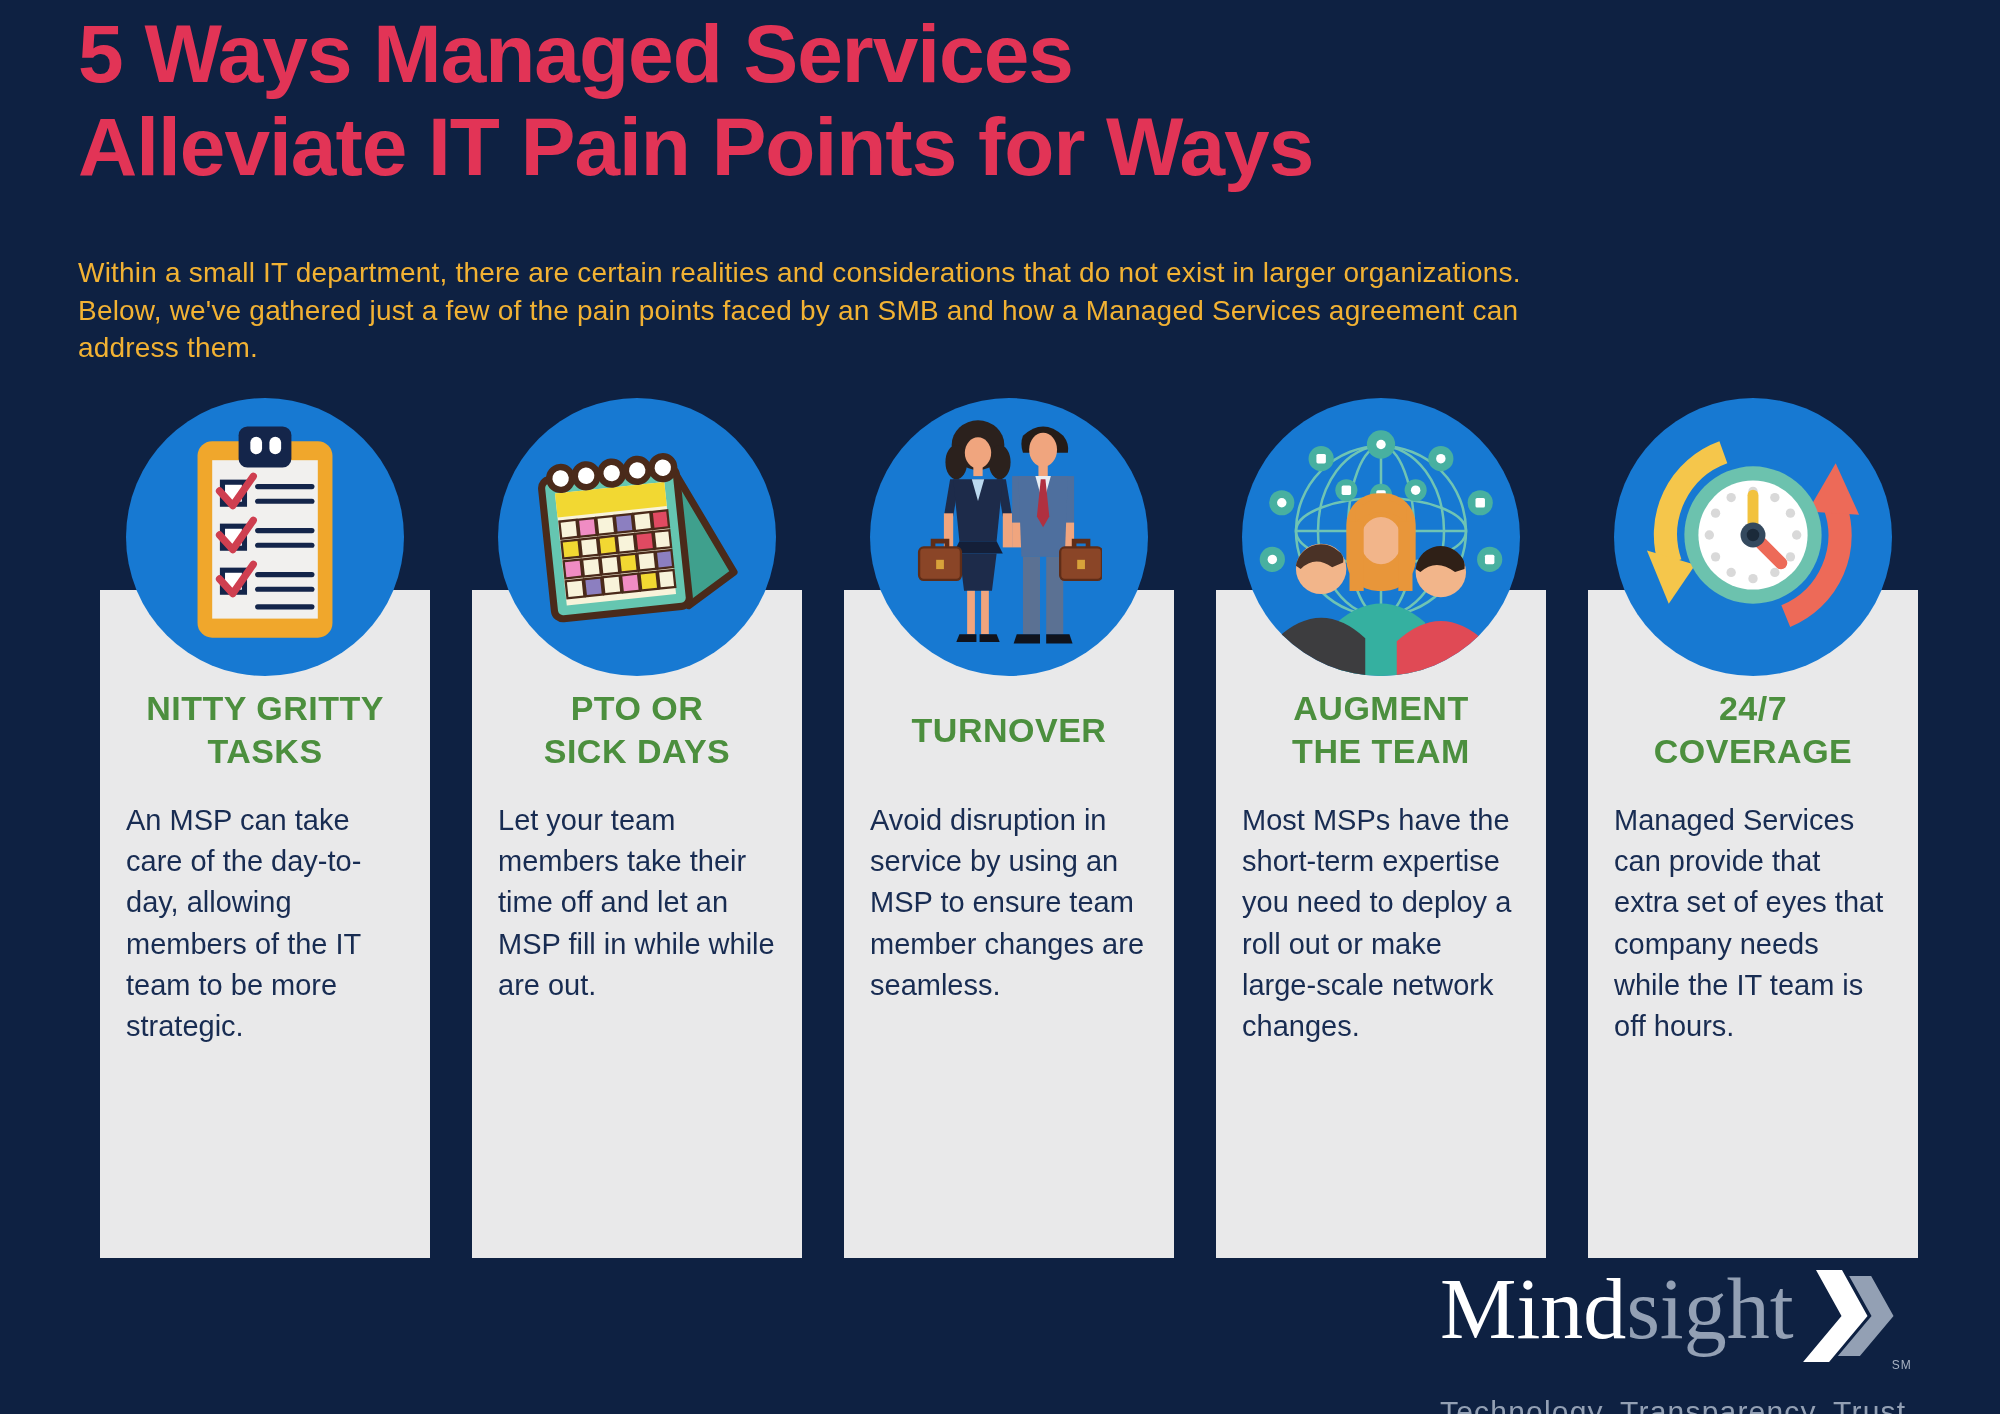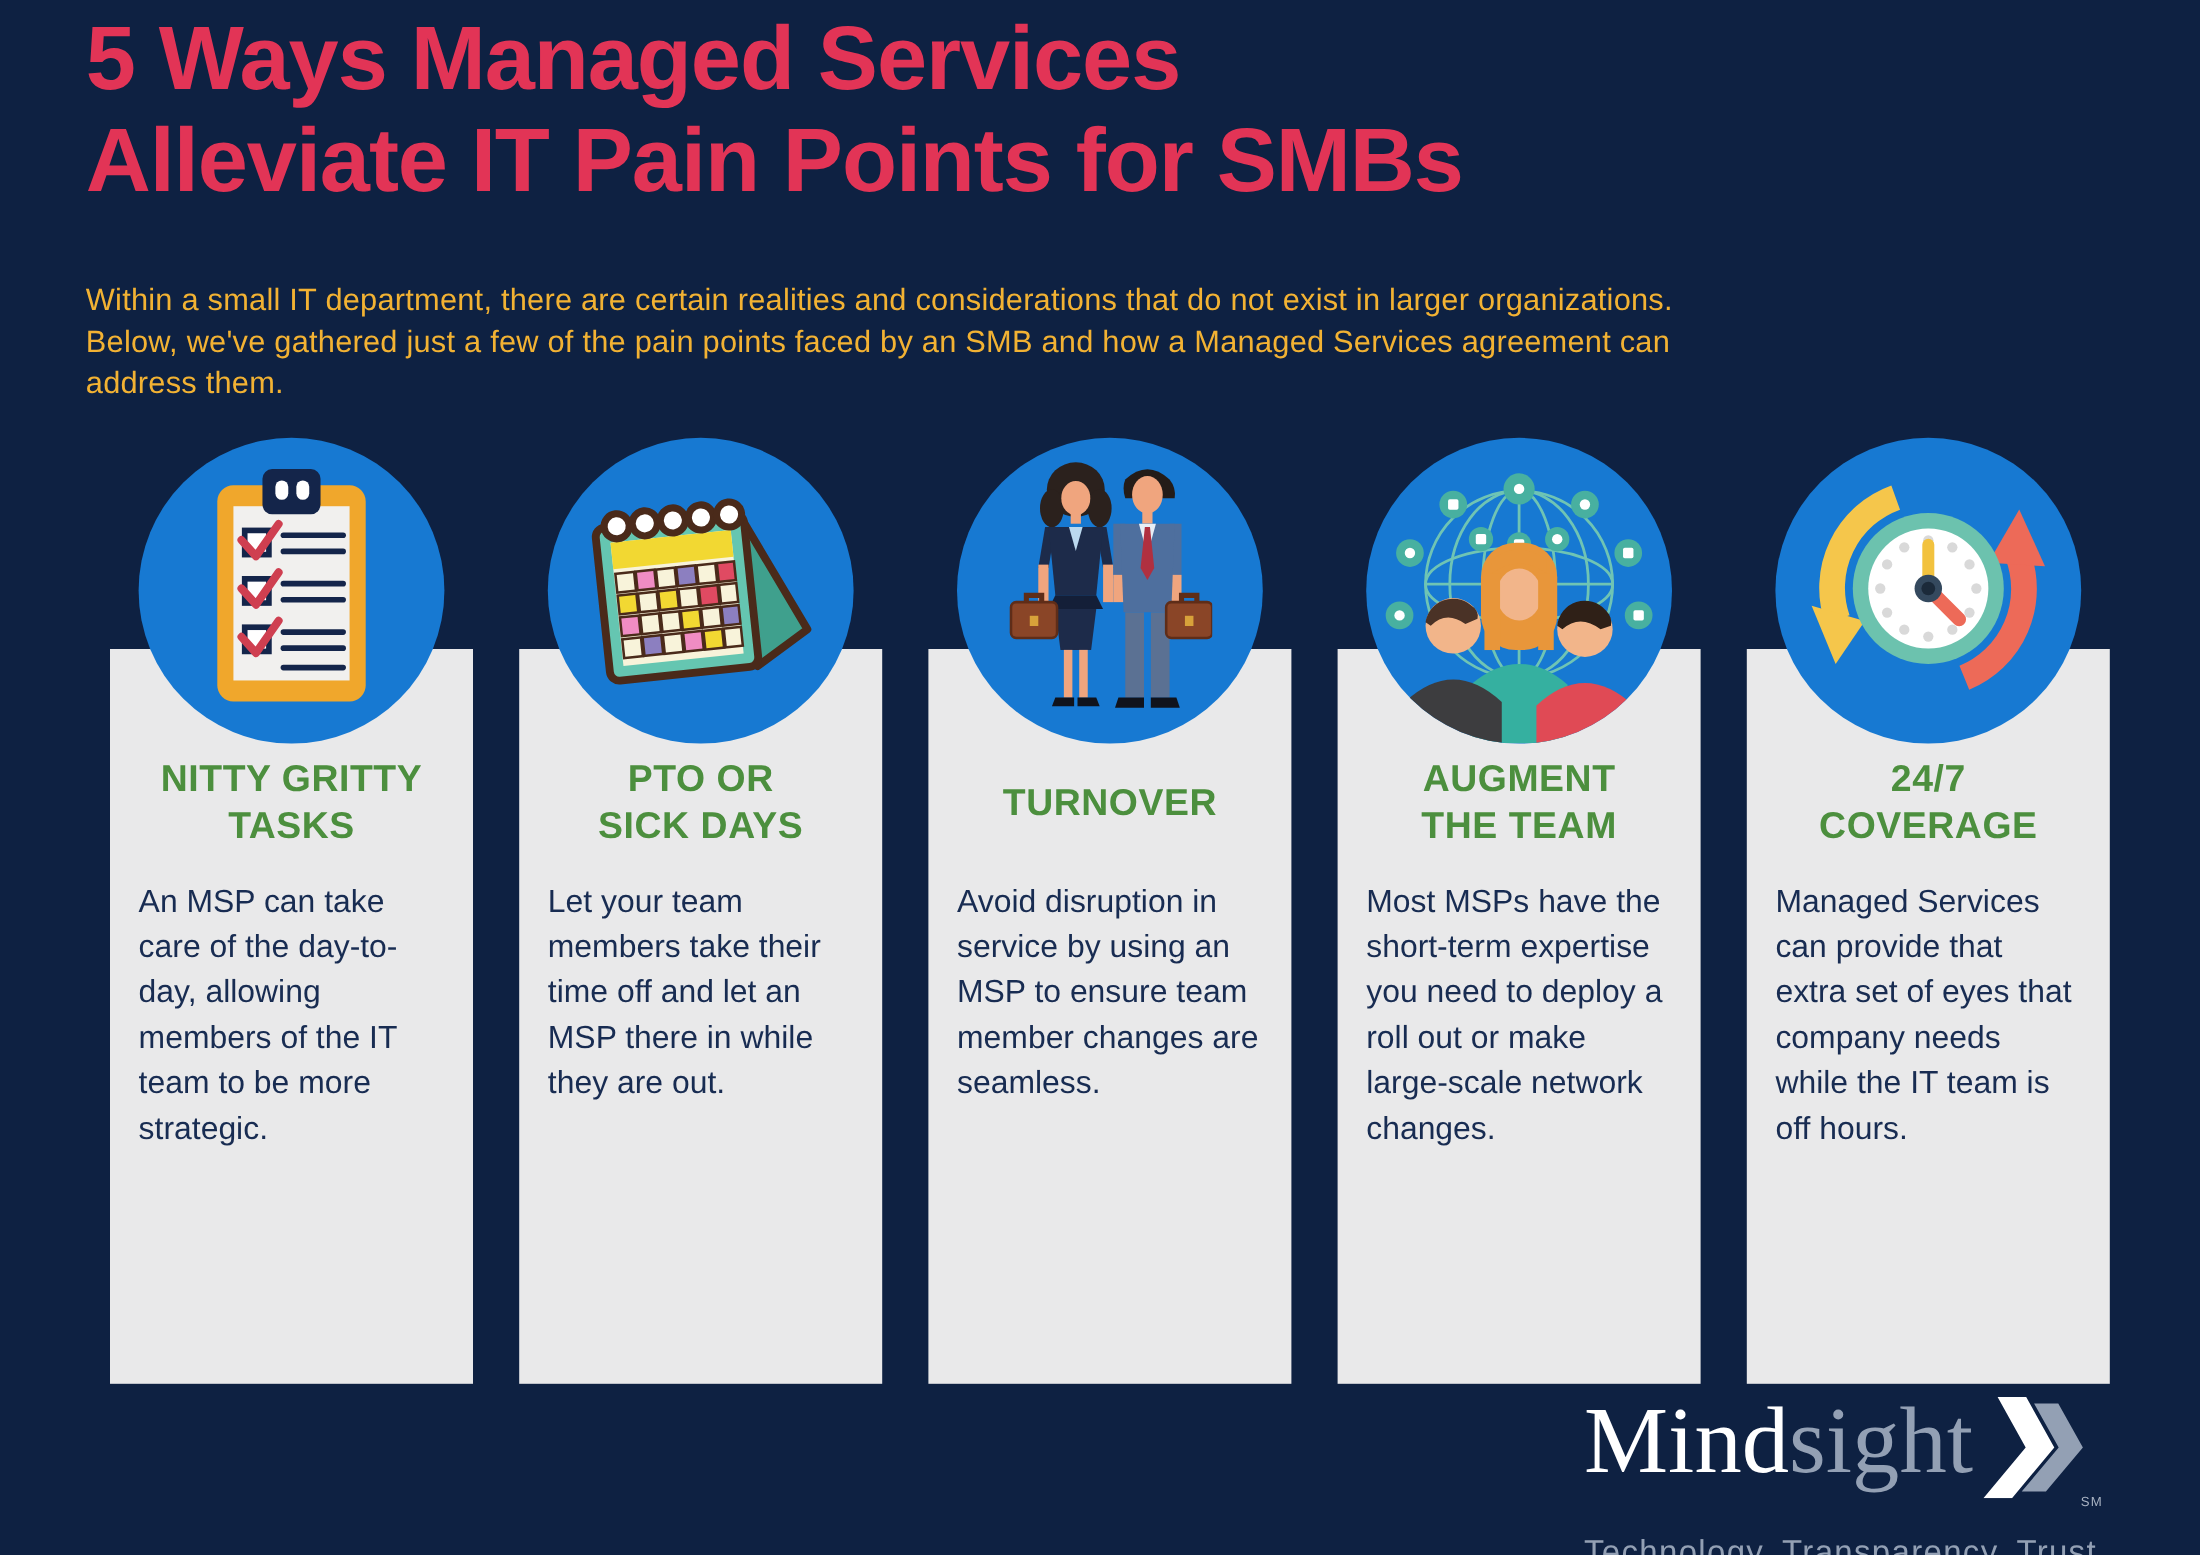--- a/index.html
+++ b/index.html
@@ -49,21 +49,21 @@
   .logo-sm { position:absolute; right:-6px; bottom:-10px; font-size:12px; color:#a8b2c2; letter-spacing:1px; }
   .tagline { margin-top:33px; color:#93a0b4; font-size:30px; letter-spacing:1.2px; }
 </style>
 </head>
 <body>
 
 <div id="page">
 
   <div class="title">
     <div>5 Ways Managed Services</div>
-    <div>Alleviate IT Pain Points for SMBs</div>
+    <div>Alleviate IT Pain Points for Ways</div>
   </div>
 
   <div class="subtitle">Within a small IT department, there are certain realities and considerations that do not exist in larger organizations.
 Below, we've gathered just a few of the pain points faced by an SMB  and how a Managed Services agreement can
 address them.</div>
 
   <div class="columns">
 
     <div class="column">
       <div class="circle">
@@ -137,21 +137,21 @@
               <circle cx="62" cy="20" r="8" fill="#ffffff" stroke="#4a2a1a" stroke-width="4.5"></circle>
               <circle cx="80" cy="20" r="8" fill="#ffffff" stroke="#4a2a1a" stroke-width="4.5"></circle>
               <circle cx="98" cy="20" r="8" fill="#ffffff" stroke="#4a2a1a" stroke-width="4.5"></circle>
             </g>
           </svg>
         </span>
       </div>
       <div class="card">
         <div class="heading">PTO OR
 SICK DAYS</div>
-        <div class="body-text">Let your team members take their time off and let an MSP there in while they are out.</div>
+        <div class="body-text">Let your team members take their time off and let an MSP fill in while while are out.</div>
       </div>
     </div>
 
     <div class="column">
       <div class="circle">
         <span>
           <svg width="186" height="248" viewBox="0 0 120 160">
 
             <ellipse cx="40" cy="22" rx="17" ry="16" fill="#2b211d"></ellipse>
             <ellipse cx="26" cy="33" rx="7" ry="11" fill="#2b211d"></ellipse>

